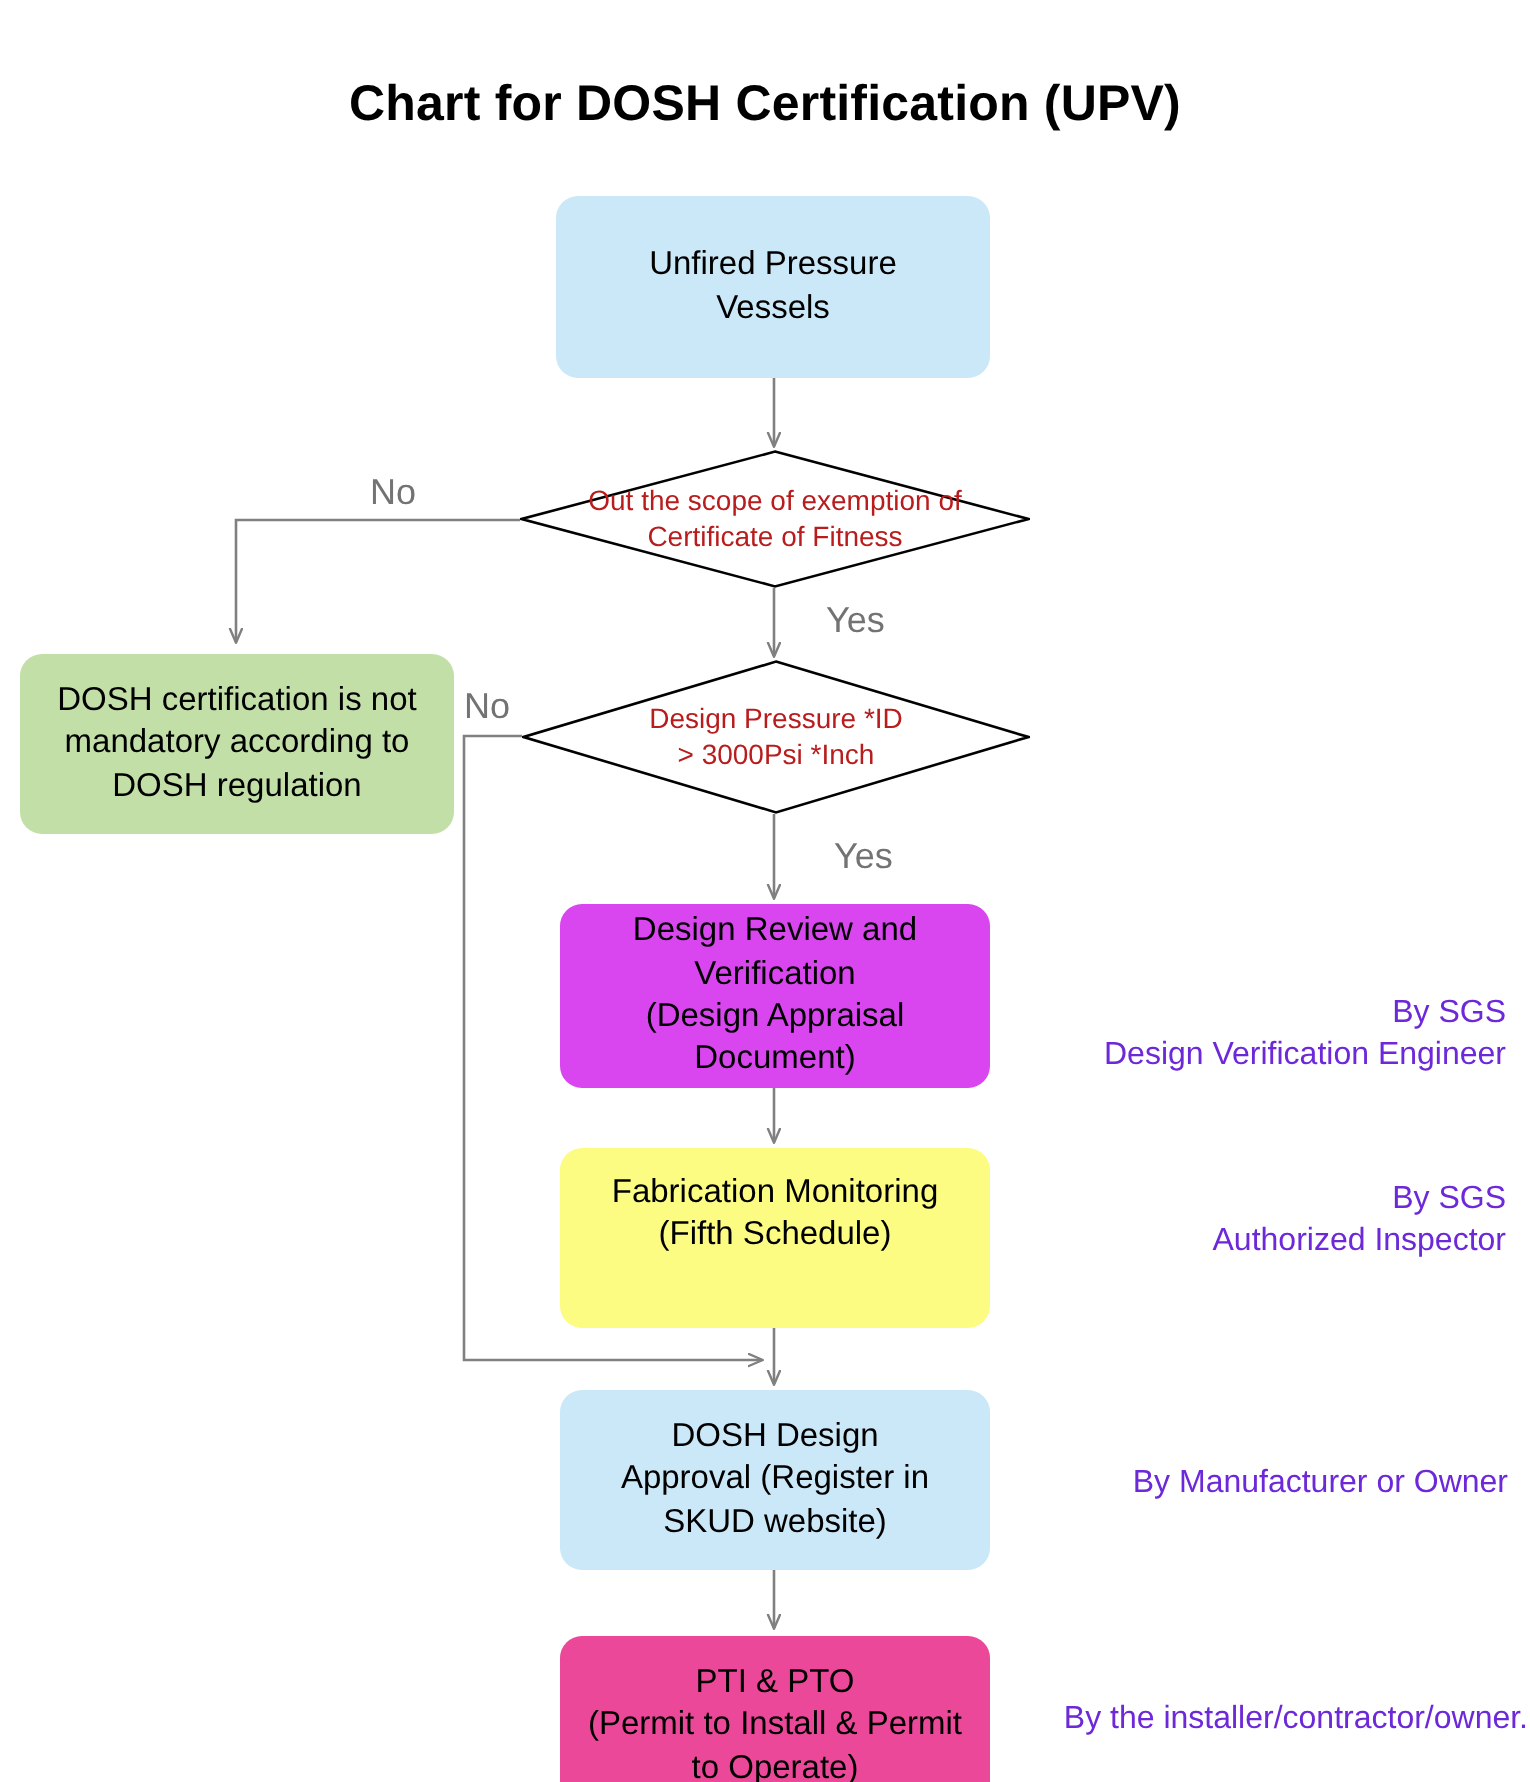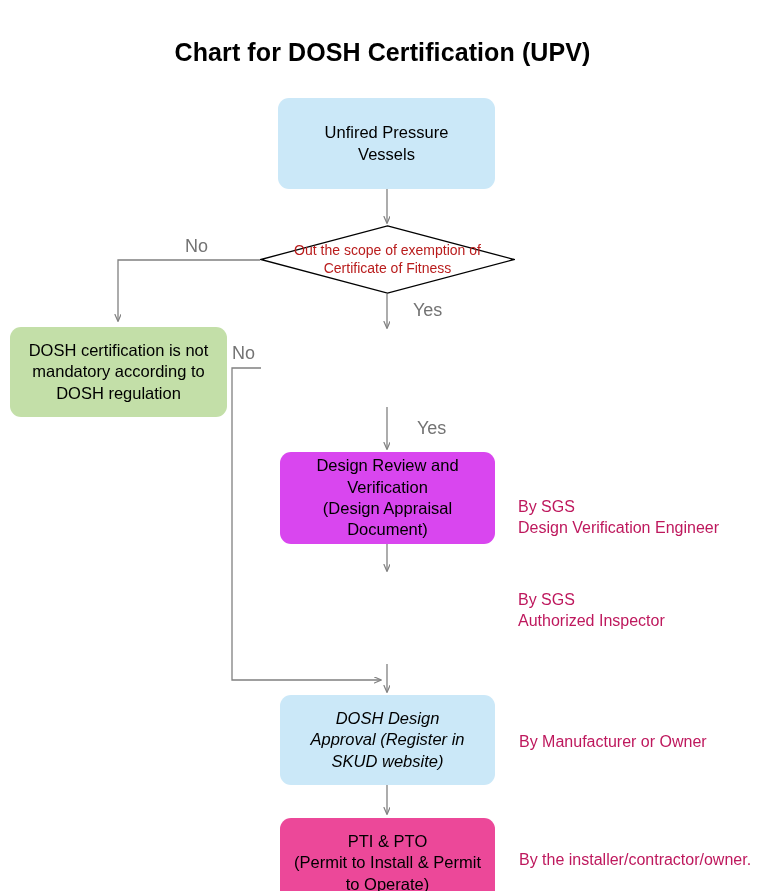--- a/index.html
+++ b/index.html
@@ -97,23 +97,23 @@
     font-size: 18px;
     line-height: 1;
     color: #737373;
     white-space: nowrap;
   }
 
   .side-note {
     position: absolute;
     font-size: 16px;
     line-height: 1.32;
-    color: #be185d;
+    color: #6d28d9;
     white-space: pre-line;
-    text-align: left;
+    text-align: right;
   }
 </style>
 </head>
 <body>
 
 <div id="flow-root">
 
   <div class="chart-title">Chart for DOSH Certification (UPV)</div>
 
   <svg id="connector-layer" viewBox="0 0 765 891">
@@ -156,40 +156,51 @@
   <div class="edge-label" style="left:185px; top:205px;">No</div>
 
   <div class="edge-label" style="left:413px; top:269px;">Yes</div>
 
   <div class="node-box" style="left:10px; top:295px; width:217px; height:90px; background:#c3dfa8;justify-content:center;">
     <span class="node-text">DOSH certification is not
 mandatory according to
 DOSH regulation</span>
   </div>
 
+  <div class="diamond-node" style="left:261px; top:298px; width:254px; height:77px;">
+    <svg class="diamond-shape" viewBox="0 0 254 77" preserveAspectRatio="none">
+      <polygon points="127,0.8 253.2,38.5 127,76.2 0.8,38.5" fill="#ffffff" stroke="#000000" stroke-width="1.3"></polygon>
+    </svg>
+    <span class="diamond-text">Design Pressure *ID
+&gt; 3000Psi *Inch</span>
+  </div>
 
   <div class="edge-label" style="left:232px; top:312px;">No</div>
 
   <div class="edge-label" style="left:417px; top:387px;">Yes</div>
 
   <div class="node-box" style="left:280px; top:420px; width:215px; height:92px; background:#d946ef;">
     <span class="node-text">Design Review and
 Verification
 (Design Appraisal
 Document)</span>
   </div>
 
   <div class="side-note" style="left:518px; top:464px; width:235px;">By SGS
 Design Verification Engineer</div>
 
+  <div class="node-box" style="left:280px; top:542px; width:215px; height:90px; background:#fcfc82;">
+    <span class="node-text" style="align-self:flex-start; margin-top:8px;">Fabrication Monitoring
+(Fifth Schedule)</span>
+  </div>
 
   <div class="side-note" style="left:518px; top:557px; width:235px;">By SGS
 Authorized Inspector</div>
 
-  <div class="node-box" style="left:280px; top:663px; width:215px; height:90px; background:#cbe8f8;font-style:italic;">
+  <div class="node-box" style="left:280px; top:663px; width:215px; height:90px; background:#cbe8f8;">
     <span class="node-text">DOSH Design
 Approval (Register in
 SKUD website)</span>
   </div>
 
   <div class="side-note" style="left:519px; top:699px; width:235px;">By Manufacturer or Owner</div>
 
   <div class="node-box" style="left:280px; top:786px; width:215px; height:90px; background:#ec4899;">
     <span class="node-text">PTI &amp; PTO
 (Permit to Install &amp; Permit

